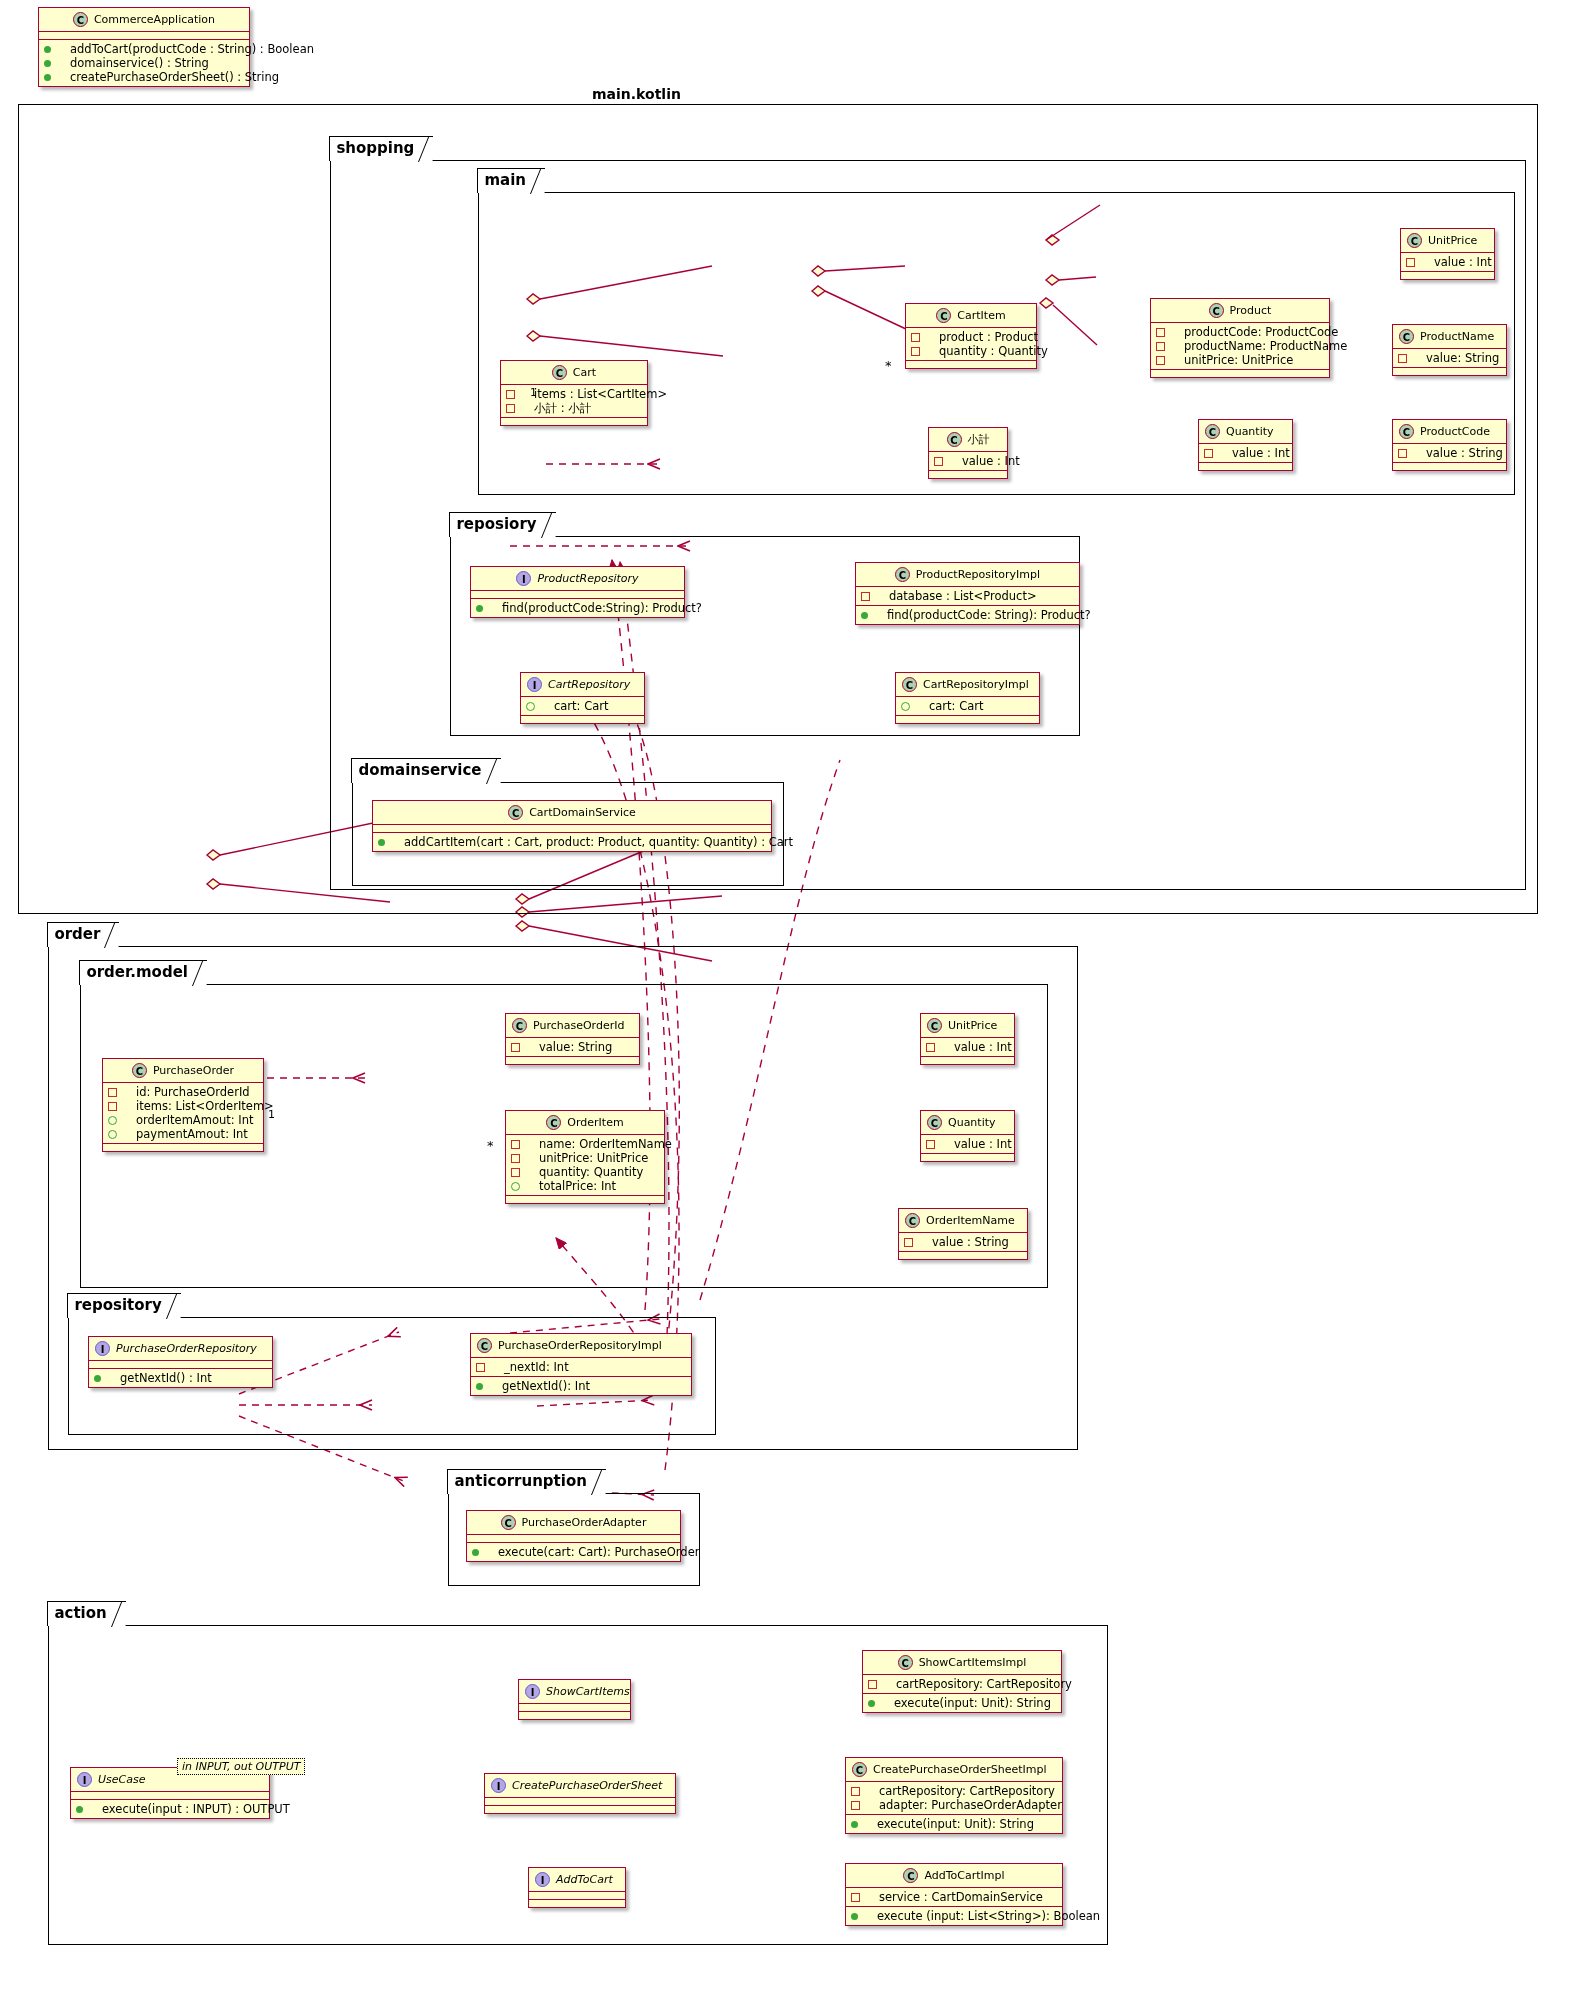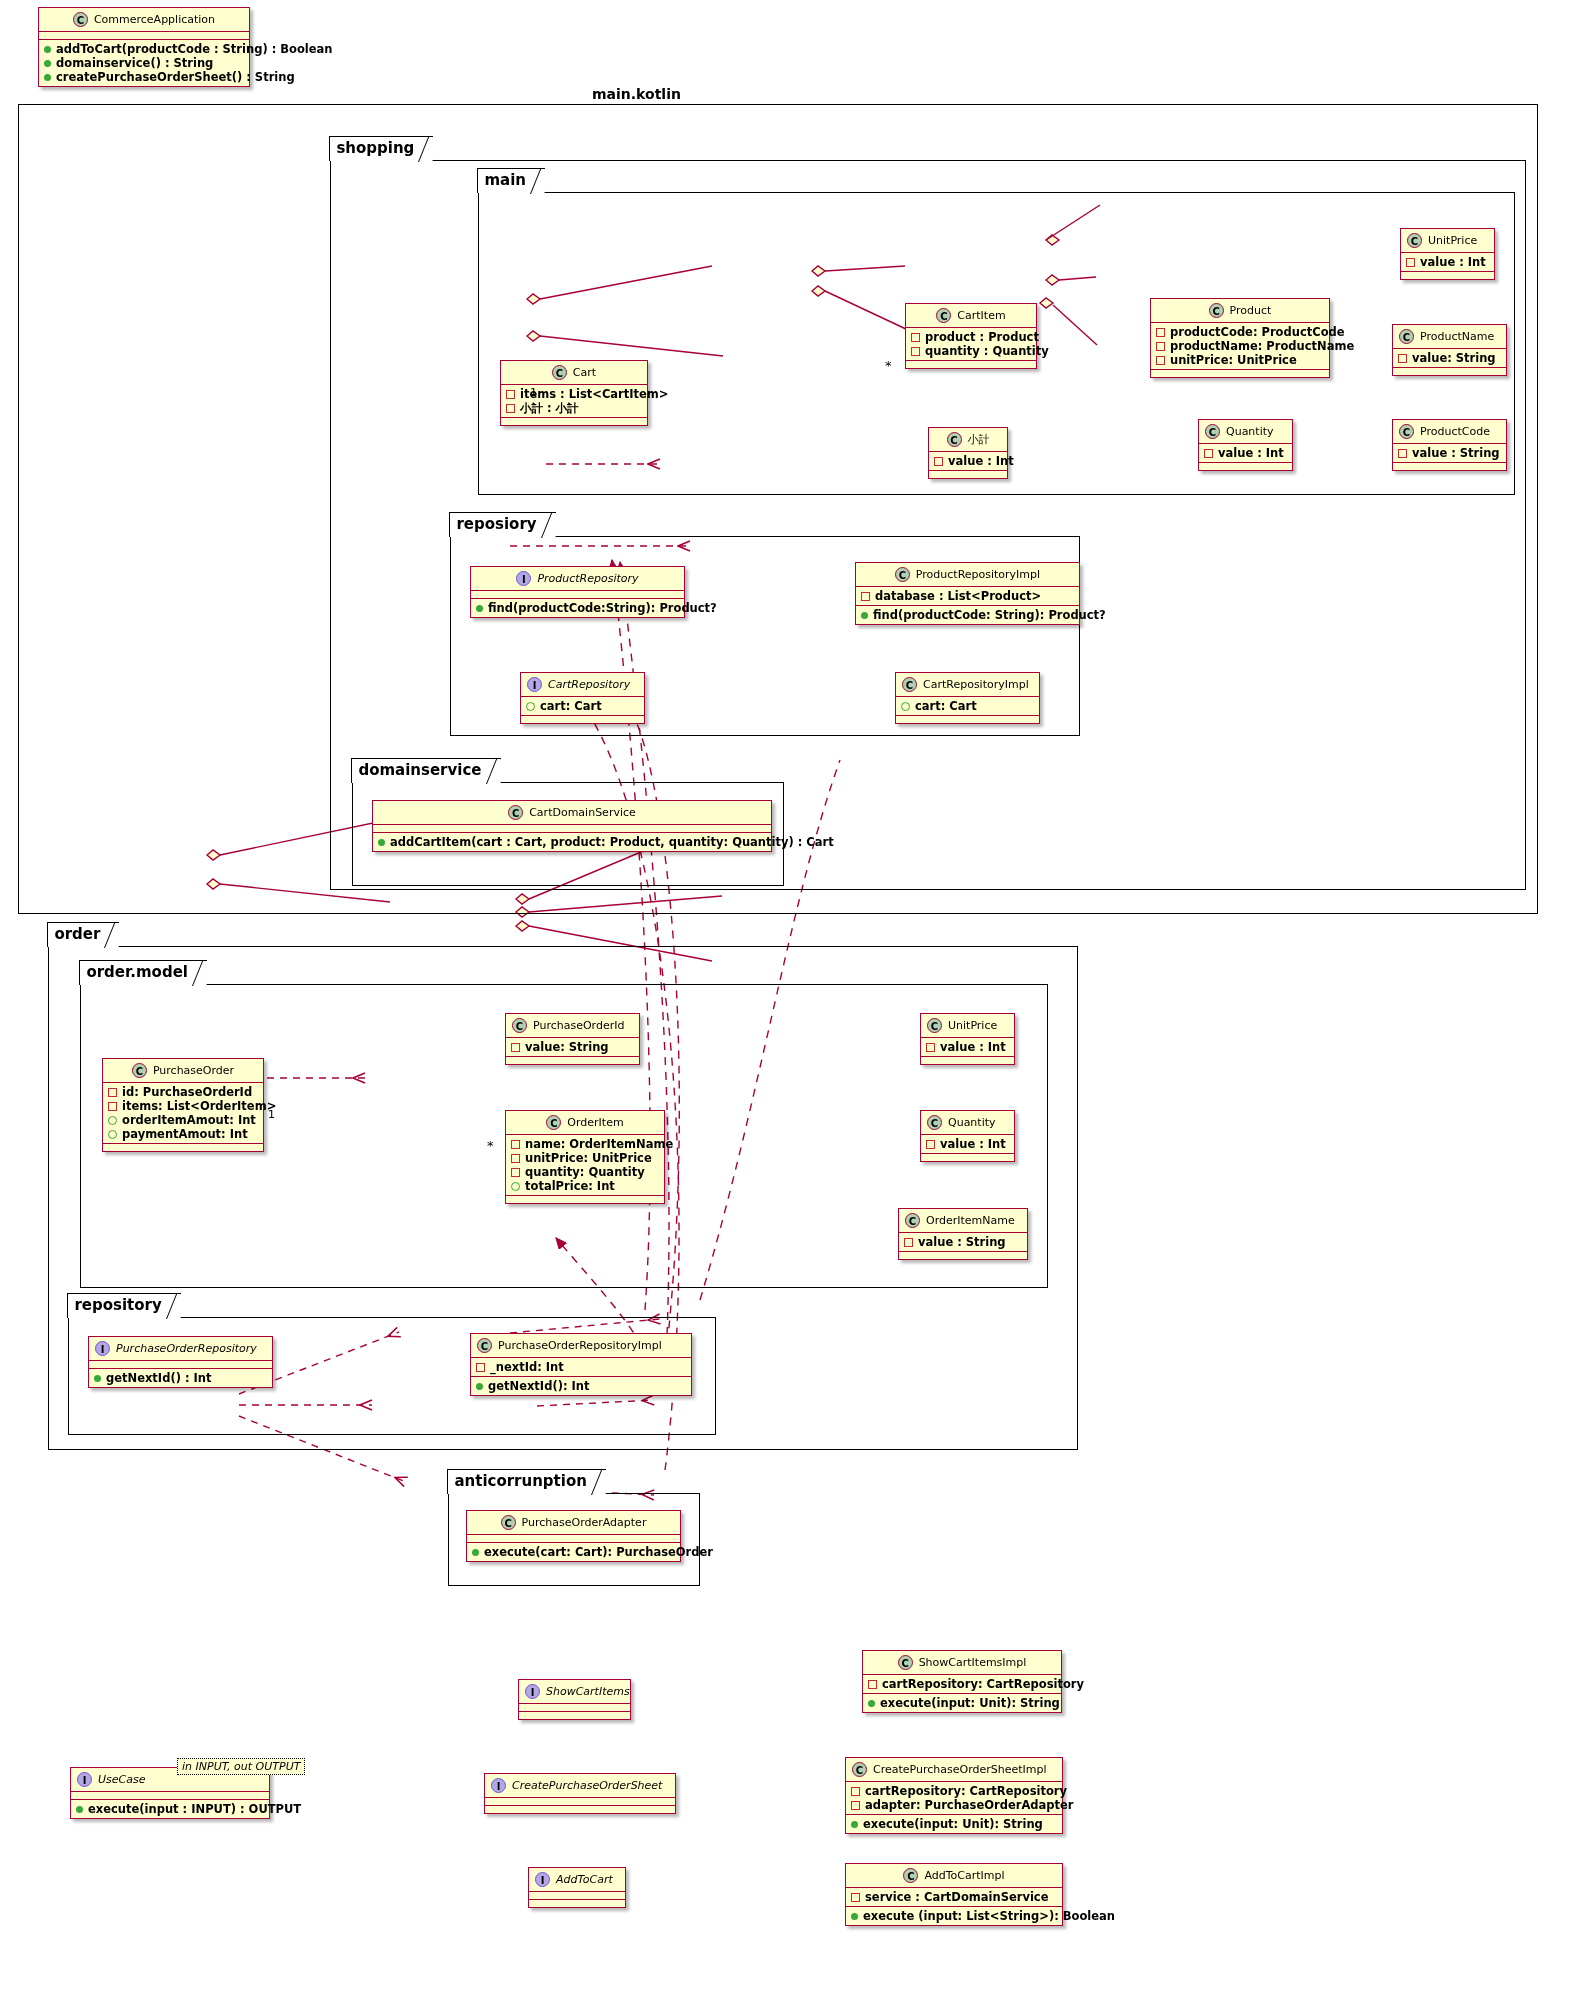--- a/index.html
+++ b/index.html
@@ -33,21 +33,21 @@
   }
   .cls .hdr{
     box-sizing:border-box;padding:4px 6px;text-align:center;
     display:flex;align-items:center;justify-content:center;gap:6px;
     white-space:nowrap;
   }
   .cls .hdr.left{justify-content:flex-start;}
   .cls .sep{height:0;border-top:1.5px solid #A80036;}
   .cls .sect{box-sizing:border-box;padding:2px 5px;}
   .cls .sect.empty{height:7px;padding:0;}
-  .cls .row{white-space:nowrap;line-height:14px;display:flex;align-items:center;gap:5px;font-weight:bold;}
+  .cls .row{white-space:nowrap;line-height:14px;display:flex;align-items:center;gap:19px;}
   .cname{font-size:11px;}
   .cls.iface .cname{font-style:italic;}
 
   
   .badge{
     display:inline-block;width:15px;height:15px;border-radius:50%;
     line-height:15px;text-align:center;font-size:10px;font-weight:bold;
     flex:0 0 auto;box-sizing:border-box;
   }
   .badge.c{background:#ADD1B2;border:1.3px solid #A80036;color:#000;}
@@ -602,20 +602,23 @@
     <div class="sect empty"></div>
     <div class="sep"></div>
     <div class="sect">
       <div class="row">
           <span class="vis pub"></span>
           <span>execute(cart: Cart): PurchaseOrder</span>
         </div>
     </div>
   </div>
 
+  <div class="pkg" style="left:48px;top:1625px;width:1060px;height:320px;">
+    <div class="pkg-tab">action</div>
+  </div>
 
   <div class="cls iface" style="left:70px;top:1767px;width:200px;">
     <div class="hdr left">
       <span class="badge i">I</span>
       <span class="cname">UseCase</span>
     </div>
     <div class="sep"></div>
     <div class="sect empty"></div>
     <div class="sep"></div>
     <div class="sect">

